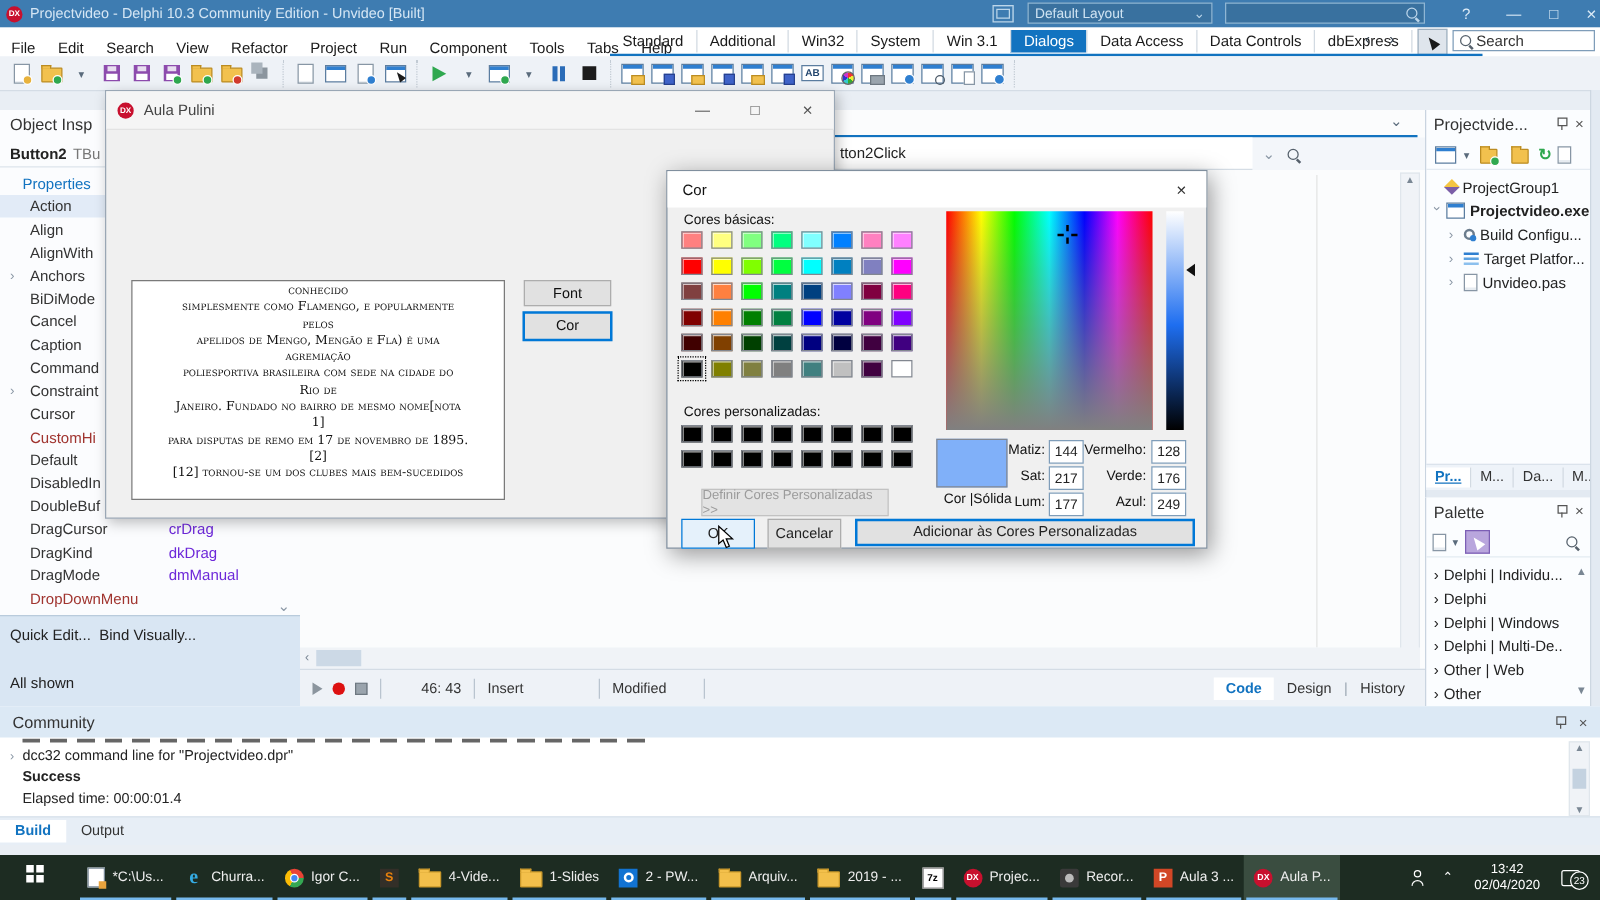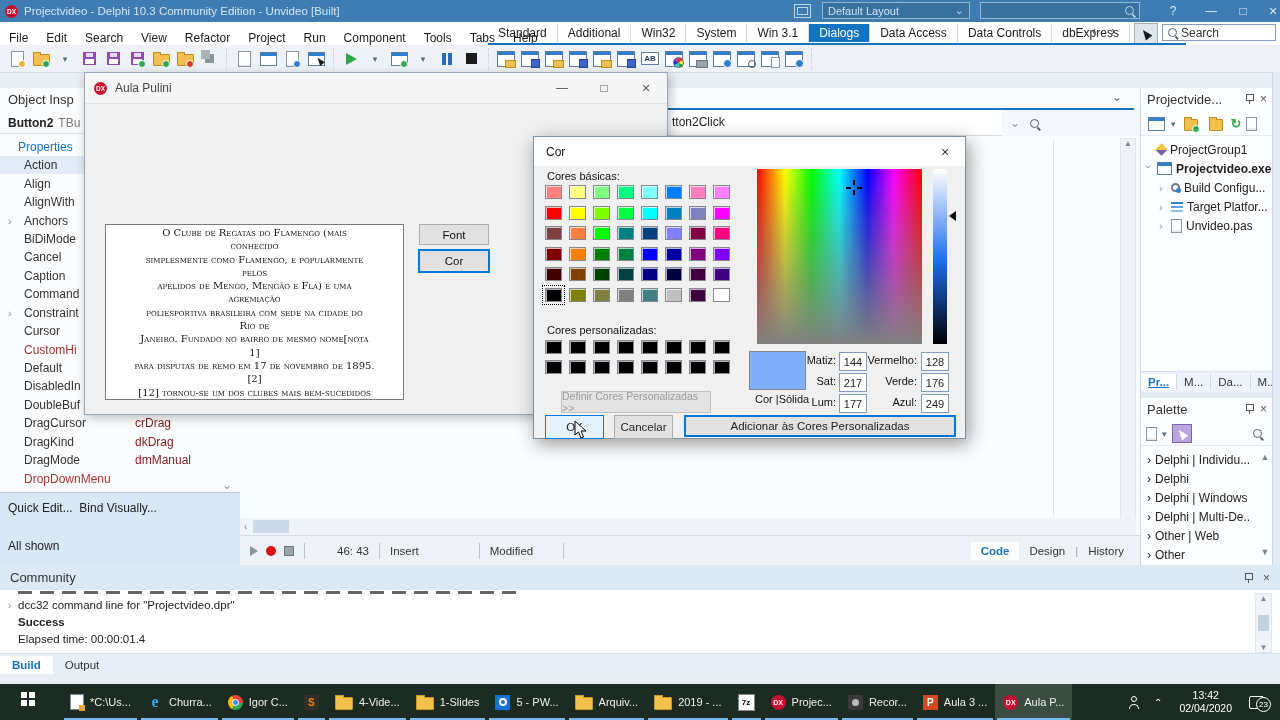--- a/index.html
+++ b/index.html
@@ -73,21 +73,21 @@
   
   #oi-panel{left:0;top:88px;width:240px;height:477px;background:#fbfcfe;border-right:1px solid #c9d4e0;}
   #oi-obj-row{position:absolute;left:0;top:24px;width:100%;height:22px;border-bottom:1px solid #dde4ec;display:flex;align-items:center;padding-left:8px;box-sizing:border-box;gap:5px;}
   #oi-properties-label{position:absolute;left:18px;top:52px;color:#1273c0;}
   #oi-rows{position:absolute;left:0;top:68px;width:100%;}
   .oi-row{height:18.45px;display:flex;align-items:center;position:relative;padding-left:24px;box-sizing:border-box;}
   .oi-row.sel{background:#e2ebf7;}
   .oi-row .exp{position:absolute;left:8px;color:#8a97a5;font-size:11px;}
   .oi-name{color:#333;}
   .oi-name.red{color:#a0342f;}
-  .oi-val{position:absolute;left:135px;color:#7f1d1d;}
+  .oi-val{position:absolute;left:135px;color:#6d28d9;}
   #oi-scroll-chev{position:absolute;right:8px;top:390px;color:#8a97a5;}
   #oi-quick{position:absolute;left:0;top:404px;width:100%;height:73px;background:#d9e6f3;border-top:1px solid #b9cbdc;box-sizing:border-box;padding:8px;}
   
   #editor-area{left:240px;top:88px;width:900px;height:477px;background:#fbfcfd;}
   #editor-tabline{position:absolute;left:0;top:20px;width:894px;height:2px;background:#1273c0;}
   #editor-tab-chev{position:absolute;right:18px;top:2px;color:#5a6b7c;}
   #method-row{position:absolute;left:0;top:22px;width:900px;height:26px;background:#f3f6fa;}
   #method-field{position:absolute;left:0;top:0;width:762px;height:25px;background:#fff;border-bottom:1px solid #d5dde5;}
   #method-text{position:absolute;left:432px;top:5px;color:#222;}
   #method-chev{position:absolute;left:770px;top:6px;color:#8a97a5;}
@@ -625,21 +625,20 @@
 
   <div id="form-window" class="abs">
     <div id="form-titlebar">
       <span class="dx">DX</span>
       <span id="form-title">Aula Pulini</span>
       <span class="fwbtn">—</span>
       <span class="fwbtn">□</span>
       <span class="fwbtn" style="font-size:14px;">×</span>
     </div>
     <div id="form-memo">
-        <div class="memo-line">O Clube de Regatas do Flamengo (mais</div>
         <div class="memo-line">conhecido</div>
         <div class="memo-line">simplesmente como Flamengo, e popularmente</div>
         <div class="memo-line">pelos</div>
         <div class="memo-line">apelidos de Mengo, Mengão e Fla) é uma</div>
         <div class="memo-line">agremiação</div>
         <div class="memo-line">poliesportiva brasileira com sede na cidade do</div>
         <div class="memo-line">Rio de</div>
         <div class="memo-line">Janeiro. Fundado no bairro de mesmo nome[nota</div>
         <div class="memo-line">1]</div>
         <div class="memo-line">para disputas de remo em 17 de novembro de 1895.</div>
@@ -813,21 +812,21 @@
         <div class="tb-btn app">
           <span class="ti ti-folder"></span>
           <span class="lbl">4-Vide...</span>
         </div>
         <div class="tb-btn app">
           <span class="ti ti-folder"></span>
           <span class="lbl">1-Slides</span>
         </div>
         <div class="tb-btn app">
           <span class="ti ti-gear"></span>
-          <span class="lbl">5 - PW...</span>
+          <span class="lbl">2 - PW...</span>
         </div>
         <div class="tb-btn app">
           <span class="ti ti-folder"></span>
           <span class="lbl">Arquiv...</span>
         </div>
         <div class="tb-btn app">
           <span class="ti ti-folder"></span>
           <span class="lbl">2019 - ...</span>
         </div>
         <div class="tb-btn app">

